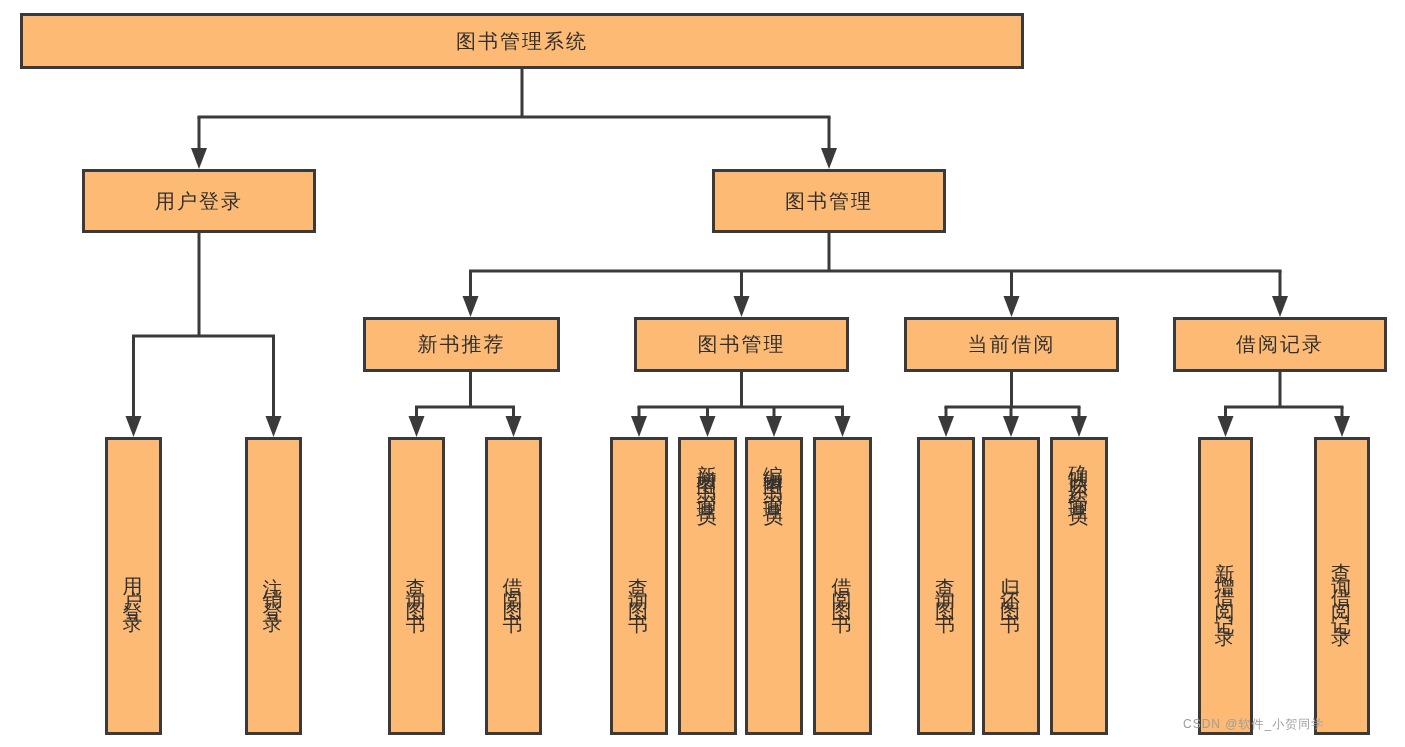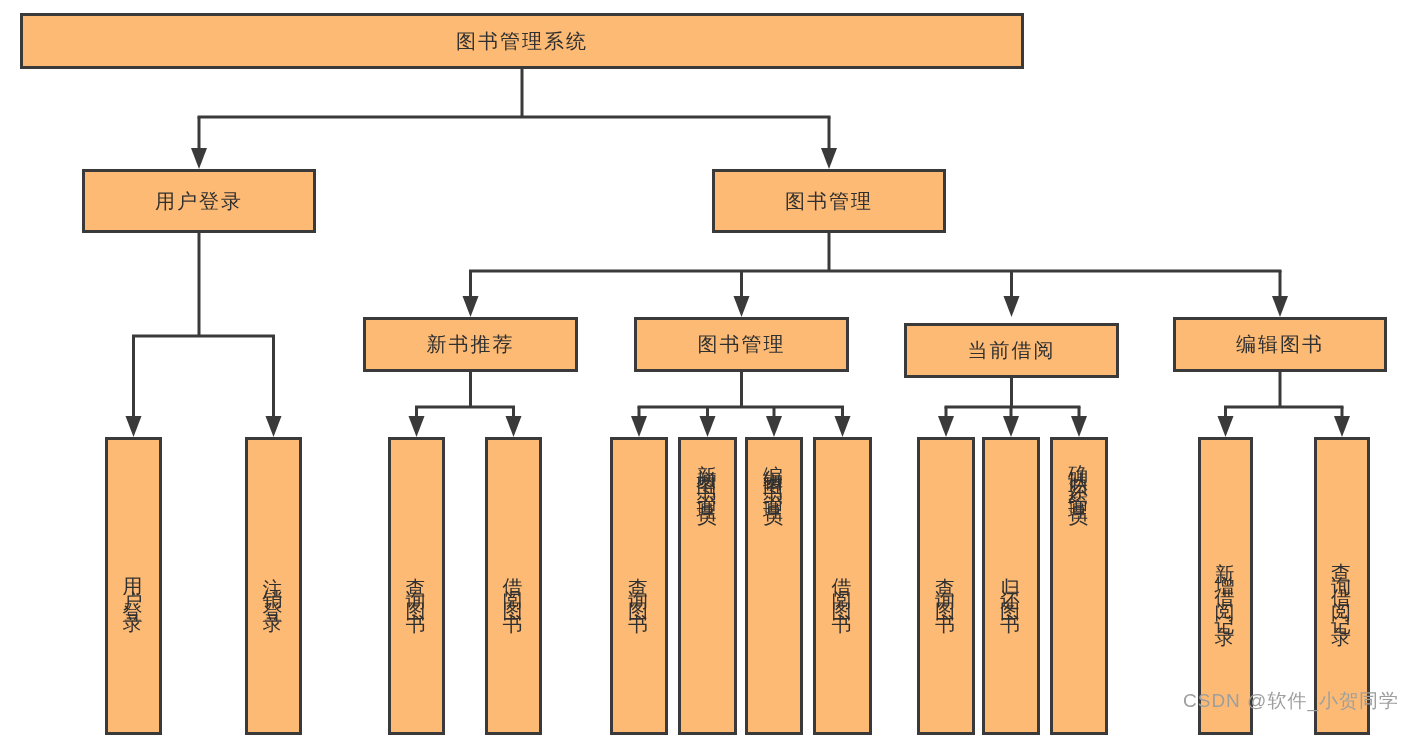--- a/index.html
+++ b/index.html
@@ -54,23 +54,23 @@
   .leaf.tight {
     align-items: flex-start;
     padding-top: 9px;
   }
   .leaf.tight .v {
     letter-spacing: 6px;
   }
   .watermark {
     position: absolute;
     left: 1183px;
-    top: 688px;
+    top: 716px;
     z-index: 3;
-    font-size: 19px;
+    font-size: 12px;
     letter-spacing: 1px;
     white-space: nowrap;
   }
 </style>
 </head>
 <body>
 
 <div class="canvas">
 
   <svg id="connectors" width="1405" height="747">
@@ -132,31 +132,31 @@
     <span class="hlabel">图书管理系统</span>
   </div>
 
   <div class="node" style="left: 82px; top: 169px; width: 234px; height: 64px; border-color: rgb(58, 58, 58);">
     <span class="hlabel">用户登录</span>
   </div>
   <div class="node" style="left: 712px; top: 169px; width: 234px; height: 64px; border-color: rgb(58, 58, 58);">
     <span class="hlabel">图书管理</span>
   </div>
 
-  <div class="node" style="left: 363px; top: 317px; width: 215px; height: 55px; border-color: rgb(58, 58, 58);">
+  <div class="node" style="left: 363px; top: 317px; width: 197px; height: 55px; border-color: rgb(58, 58, 58);">
     <span class="hlabel">新书推荐</span>
   </div>
   <div class="node" style="left: 634px; top: 317px; width: 215px; height: 55px; border-color: rgb(58, 58, 58);">
     <span class="hlabel">图书管理</span>
   </div>
-  <div class="node" style="left: 904px; top: 317px; width: 215px; height: 55px; border-color: rgb(58, 58, 58); margin-top: 6px;">
+  <div class="node" style="left: 904px; top: 317px; width: 215px; height: 55px; border-color: rgb(58, 58, 58);">
     <span class="hlabel">当前借阅</span>
   </div>
   <div class="node" style="left: 1173px; top: 317px; width: 214px; height: 55px; border-color: rgb(58, 58, 58);">
-    <span class="hlabel">编辑图书</span>
+    <span class="hlabel">借阅记录</span>
   </div>
 
   <div class="node leaf" style="left: 105px; width: 57px; border-color: rgb(58, 58, 58);">
     <span class="v">用户登录</span>
   </div>
   <div class="node leaf" style="left: 245px; width: 57px; border-color: rgb(58, 58, 58);">
     <span class="v">注销登录</span>
   </div>
 
   <div class="node leaf" style="left: 388px; width: 57px; border-color: rgb(58, 58, 58);">

